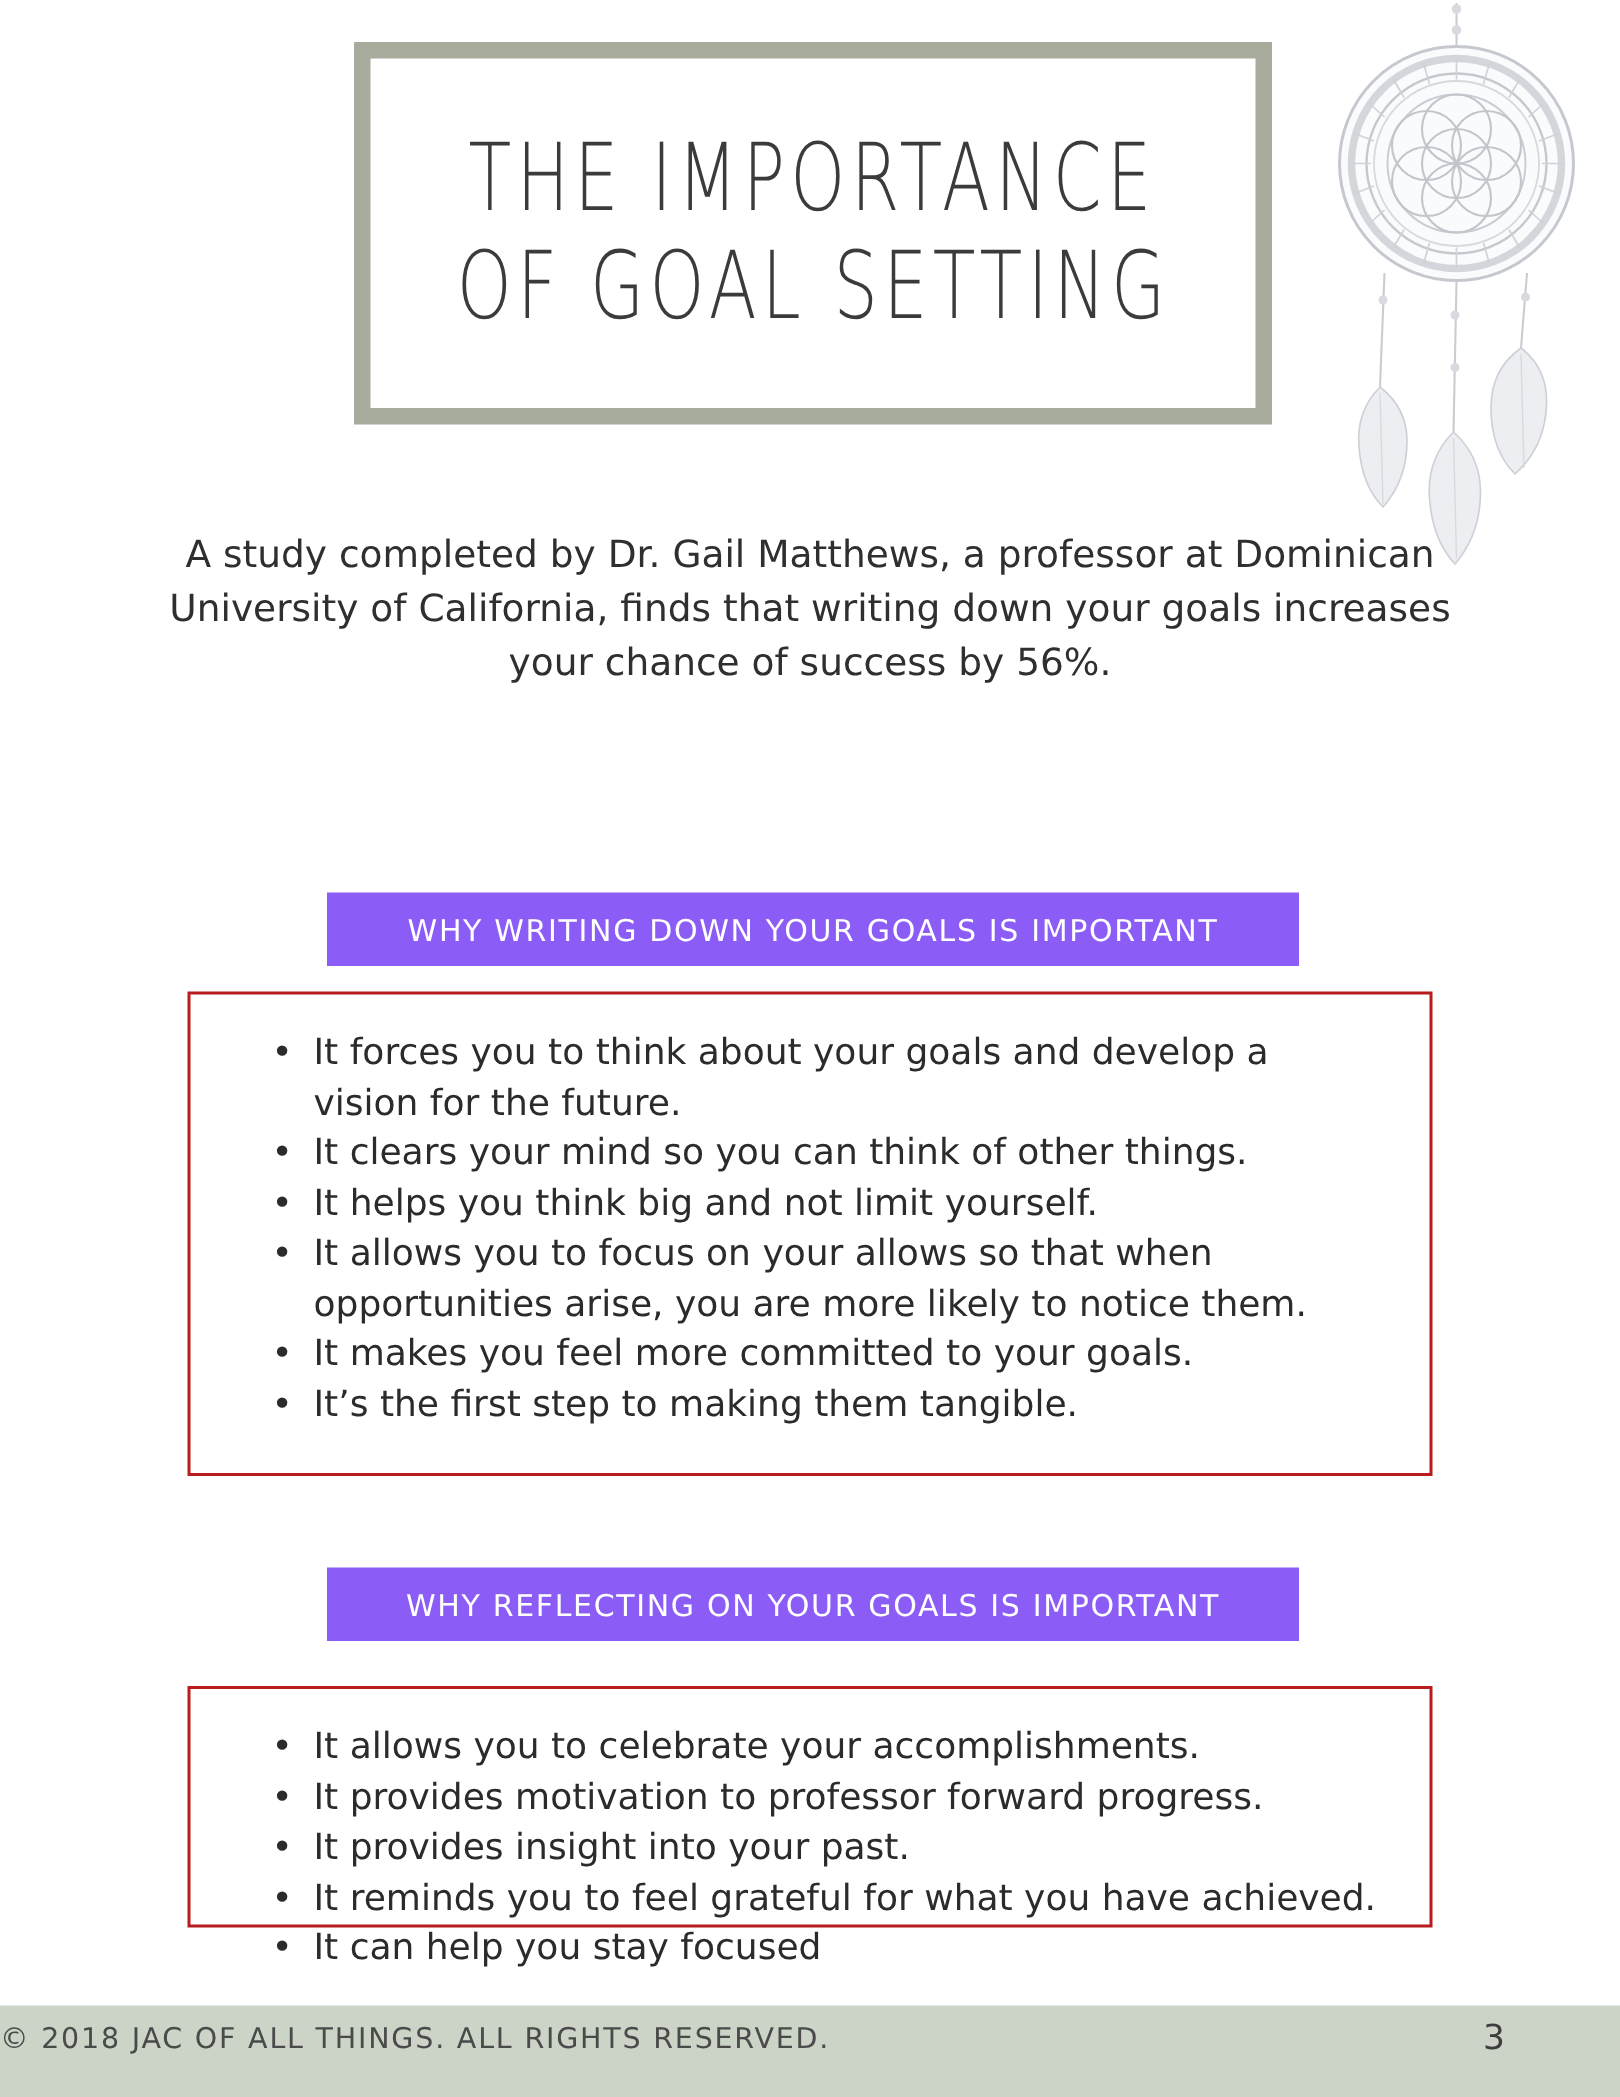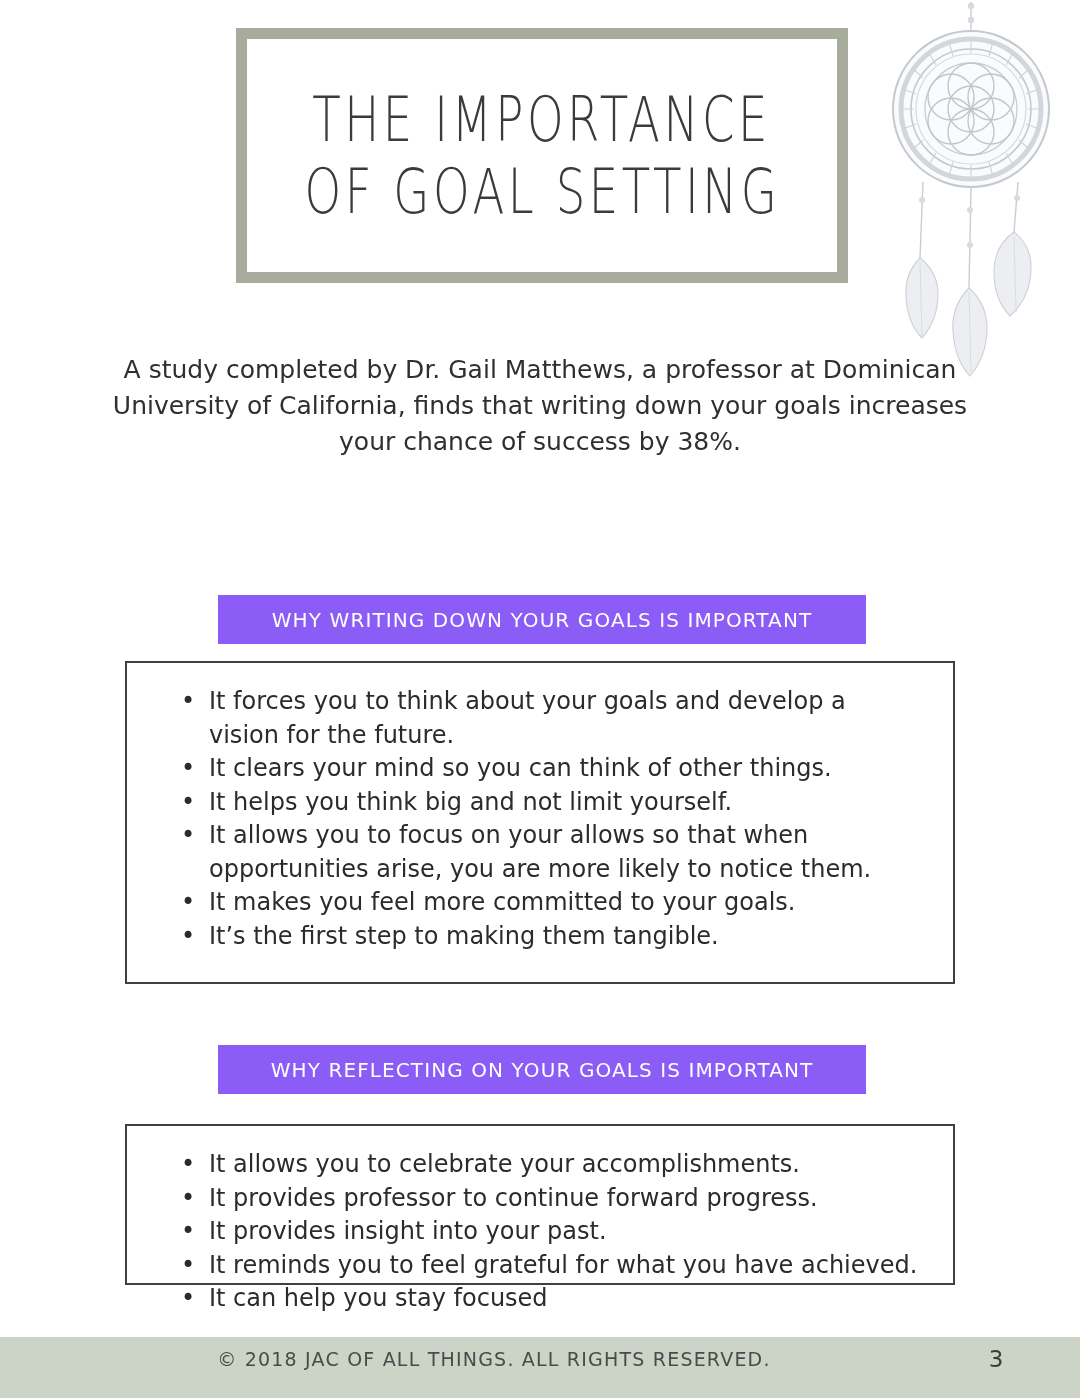--- a/index.html
+++ b/index.html
@@ -77,21 +77,21 @@
     text-transform: uppercase;
   }
   #banner-1 { top: 595px; }
   #banner-2 { top: 1045px; }
 
   
   .bullet-box {
     position: absolute;
     left: 125px;
     width: 830px;
-    border: 2px solid #404040;
+    border: 2px solid #b91c1c;
     background: #ffffff;
     padding: 22px 30px 22px 52px;
   }
   #box-1 { top: 661px; height: 323px; }
   #box-2 { top: 1124px; height: 161px; }
 
   .bullet-box ul { list-style: none; }
   .bullet-box li {
     position: relative;
     font-family: "DejaVu Sans", sans-serif;
@@ -113,21 +113,20 @@
   .footer-bar {
     position: absolute;
     left: 0; top: 1337px;
     width: 1080px; height: 61px;
     background: #ccd4c8;
   }
   .footer-copy {
     position: absolute;
     left: 0; top: 1348px;
     width: 988px;
-    text-align: center;
     font-family: "DejaVu Sans", sans-serif;
     font-size: 19px;
     letter-spacing: 1.2px;
     color: #4a4a4a;
   }
   .footer-page {
     position: absolute;
     left: 975px; top: 1346px;
     width: 42px;
     text-align: center;
@@ -186,40 +185,40 @@
       <path d="M58 258 q-16 16 -14 40 q2 26 16 40 q16 -18 16 -44 q0 -22 -18 -36 z"></path>
       <path d="M107 288 q-18 18 -16 44 q2 28 17 44 q17 -20 17 -48 q0 -24 -18 -40 z"></path>
       <path d="M152 232 q-20 14 -20 40 q0 28 16 44 q20 -18 21 -46 q1 -24 -17 -38 z"></path>
     </g>
     <g stroke="#d7dade" stroke-width="0.9" fill="none">
       <path d="M58 262 L60 336 M107 292 L109 372 M152 236 L154 312"></path>
     </g>
   </svg>
 
   <div class="intro">
-    <p>A study completed by Dr. Gail Matthews, a professor at Dominican University of California, finds that writing down your goals increases your chance of success by 38%.</p>
+    <p>A study completed by Dr. Gail Matthews, a professor at Dominican University of California, finds that writing down your goals increases your chance of success by 56%.</p>
   </div>
 
   <div class="banner" id="banner-1">WHY WRITING DOWN YOUR GOALS IS IMPORTANT</div>
   <div class="bullet-box" id="box-1">
     <ul>
       <li>It forces you to think about your goals and develop a vision for the future.</li>
       <li>It clears your mind so you can think of other things.</li>
       <li>It helps you think big and not limit yourself.</li>
       <li>It allows you to focus on your allows so that when opportunities arise, you are more likely to notice them.</li>
       <li>It makes you feel more committed to your goals.</li>
       <li>It’s the first step to making them tangible.</li>
     </ul>
   </div>
 
   <div class="banner" id="banner-2">WHY REFLECTING ON YOUR GOALS IS IMPORTANT</div>
   <div class="bullet-box" id="box-2">
     <ul>
       <li>It allows you to celebrate your accomplishments.</li>
-      <li>It provides professor to continue forward progress.</li>
+      <li>It provides motivation to professor forward progress.</li>
       <li>It provides insight into your past.</li>
       <li>It reminds you to feel grateful for what you have achieved.</li>
       <li>It can help you stay focused</li>
     </ul>
   </div>
 
   <div class="footer-bar"></div>
   <div class="footer-copy">© 2018 JAC OF ALL THINGS. ALL RIGHTS RESERVED.</div>
   <div class="footer-page">3</div>
 

